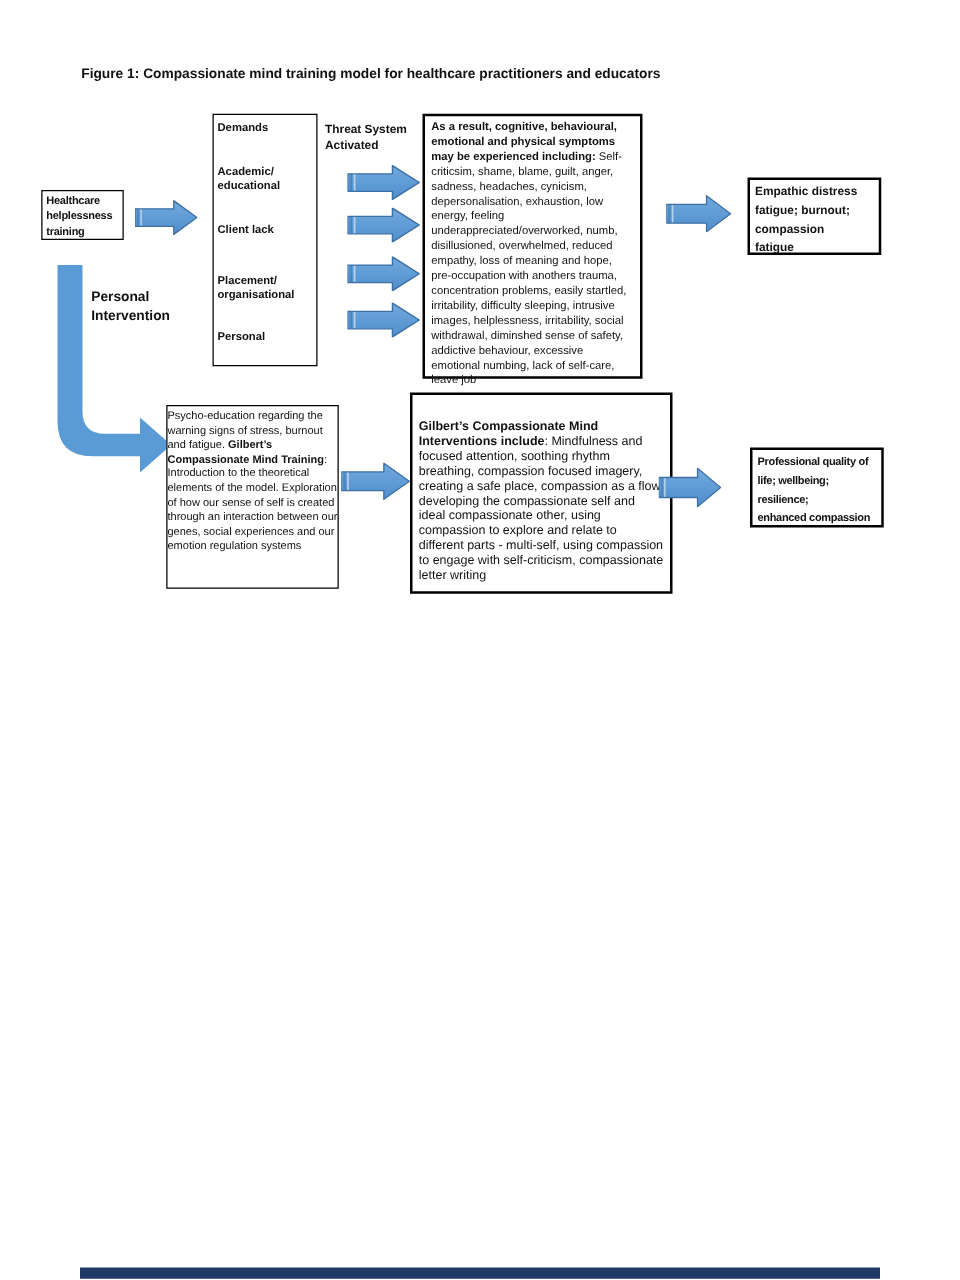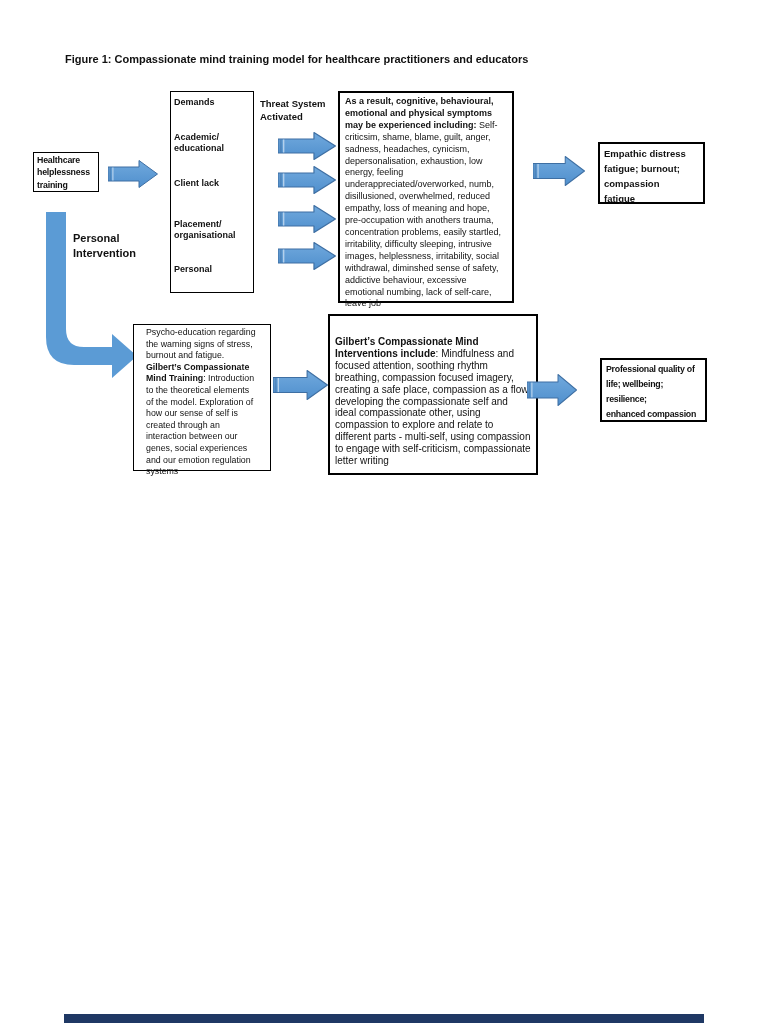--- a/index.html
+++ b/index.html
@@ -27,21 +27,21 @@
   #symptoms-box{left:338px;top:91px;width:176px;height:212px;padding:3px 5px;
       font-size:9px;line-height:11.9px;}
 
   #arrow-empathic{left:533px;top:156px;width:52px;height:30px;}
   #empathic-box{left:598px;top:142px;width:107px;height:62px;padding:2px 4px;
       font-size:9.5px;font-weight:bold;line-height:15px;}
 
   #bent-arrow{left:40px;top:212px;width:100px;height:170px;}
   #potential-label{left:73px;top:231px;width:90px;font-size:11px;font-weight:bold;line-height:15px;}
 
-  #psycho-box{left:133px;top:324px;width:138px;height:147px;padding:2px 12px;
+  #psycho-box{left:133px;top:324px;width:138px;height:147px;padding:2px 0;
       font-size:8.8px;line-height:11.6px;}
 
   #arrow-interventions{left:273px;top:370px;width:55px;height:30px;}
 
   #interventions-box{left:328px;top:314px;width:210px;height:161px;padding:20px 5px;
       font-size:10px;line-height:11.9px;}
 
   #arrow-professional{left:527px;top:374px;width:50px;height:32px;}
   #professional-box{left:600px;top:358px;width:107px;height:64px;padding:2px 4px;
       font-size:8.8px;font-weight:bold;line-height:15px;letter-spacing:-0.25px;}

